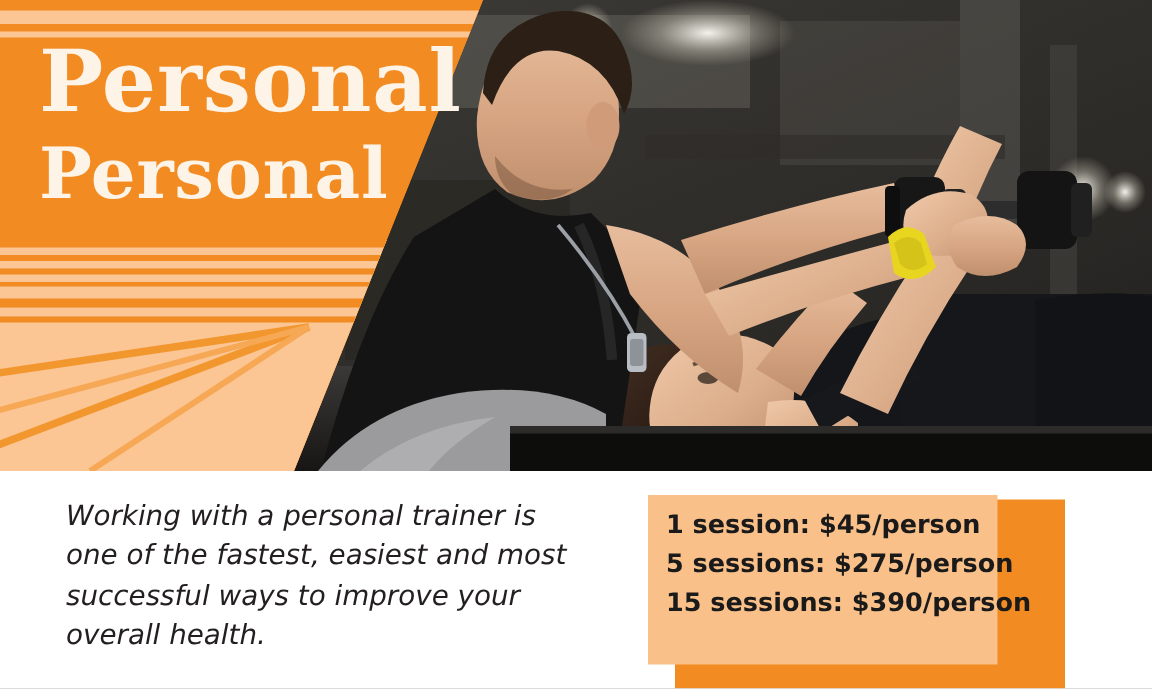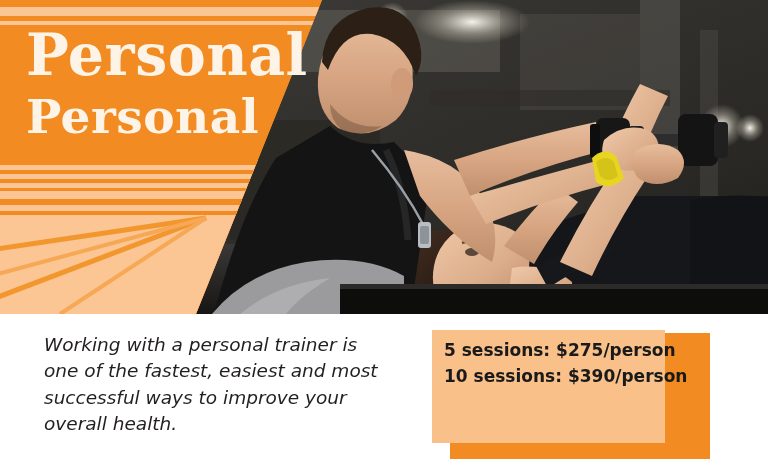--- a/index.html
+++ b/index.html
@@ -294,18 +294,19 @@
     </div>
   </div>
 
   <div class="bottom">
 
     <p class="blurb">Working with a personal trainer is one of the fastest, easiest and most successful ways to improve your overall health.</p>
 
     <div class="price-shadow"></div>
 
     <div class="price-card">
+      <div class="price-row">1 session: $45/person</div>
       <div class="price-row">5 sessions: $275/person</div>
-      <div class="price-row">10 sessions: $390/person</div>
+      <div class="price-row">15 sessions: $390/person</div>
     </div>
   </div>
 
 </div>
 
 </body></html>

